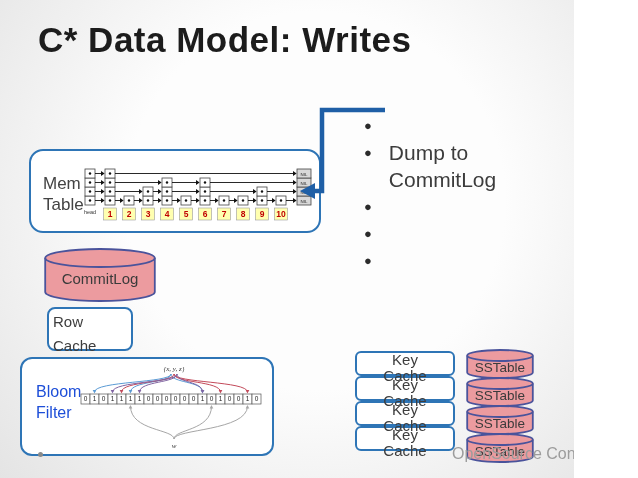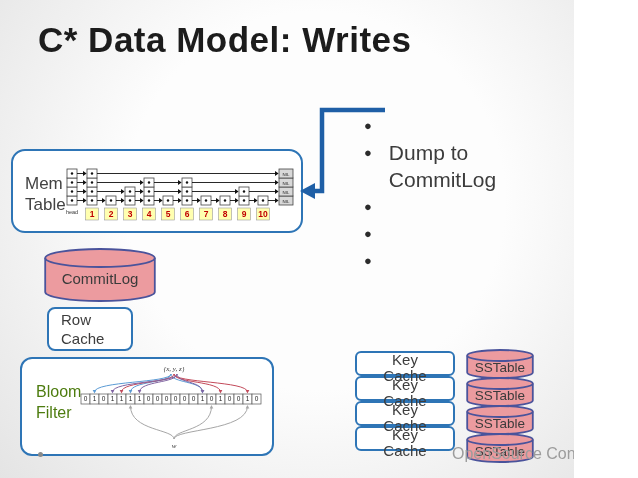--- a/index.html
+++ b/index.html
@@ -9,28 +9,28 @@
     font-family:"Liberation Sans", sans-serif;
   }
   .abs{position:absolute;}
   #title{
     left:38px;top:20px;font-size:35px;font-weight:bold;color:#1c1c1c;
     letter-spacing:.5px;white-space:nowrap;
   }
   .bluebox{
     position:absolute;background:#ffffff;border:2px solid #2e75b6;border-radius:10px;
   }
-  #memtable-box{left:11px;top:149px;width:288px;height:80px;border-radius:14px;}
+  #memtable-box{left:29px;top:149px;width:288px;height:80px;border-radius:14px;}
   #memtable-label{left:12px;top:22px;font-size:17px;line-height:21px;color:#434343;}
   #skiplist-svg{position:absolute;left:50px;top:5px;}
   #commitlog{left:44px;top:248px;width:112px;height:54px;}
   #rowcache-box{left:47px;top:307px;width:82px;height:40px;border-radius:8px;}
-  #rowcache-label{left:12px;top:1px;font-size:15px;line-height:19px;color:#3d3d3d;}
+  #rowcache-label{left:4px;top:1px;font-size:15px;line-height:24px;color:#3d3d3d;}
   #bloom-box{left:20px;top:357px;width:250px;height:95px;border-radius:12px;}
-  #bloom-label{left:14px;top:22px;font-size:16px;line-height:21px;color:#4d7c0f;}
+  #bloom-label{left:14px;top:22px;font-size:16px;line-height:21px;color:#1d4ed8;}
   #bloom-svg{position:absolute;left:56px;top:2px;}
   #bullet-list{
     left:352px;top:112px;list-style:none;margin:0;padding:0;
     font-size:21px;line-height:27px;color:#3c3c3c;
   }
   #bullet-list li{display:flex;align-items:flex-start;}
   .bullet-dot{font-size:13px;line-height:27px;margin-right:17px;margin-left:12px;color:#2b2b2b;}
   #arrow-svg{left:298px;top:103px;}
   #keycache-stack{left:355px;top:351px;width:100px;}
   .keycache-box{

